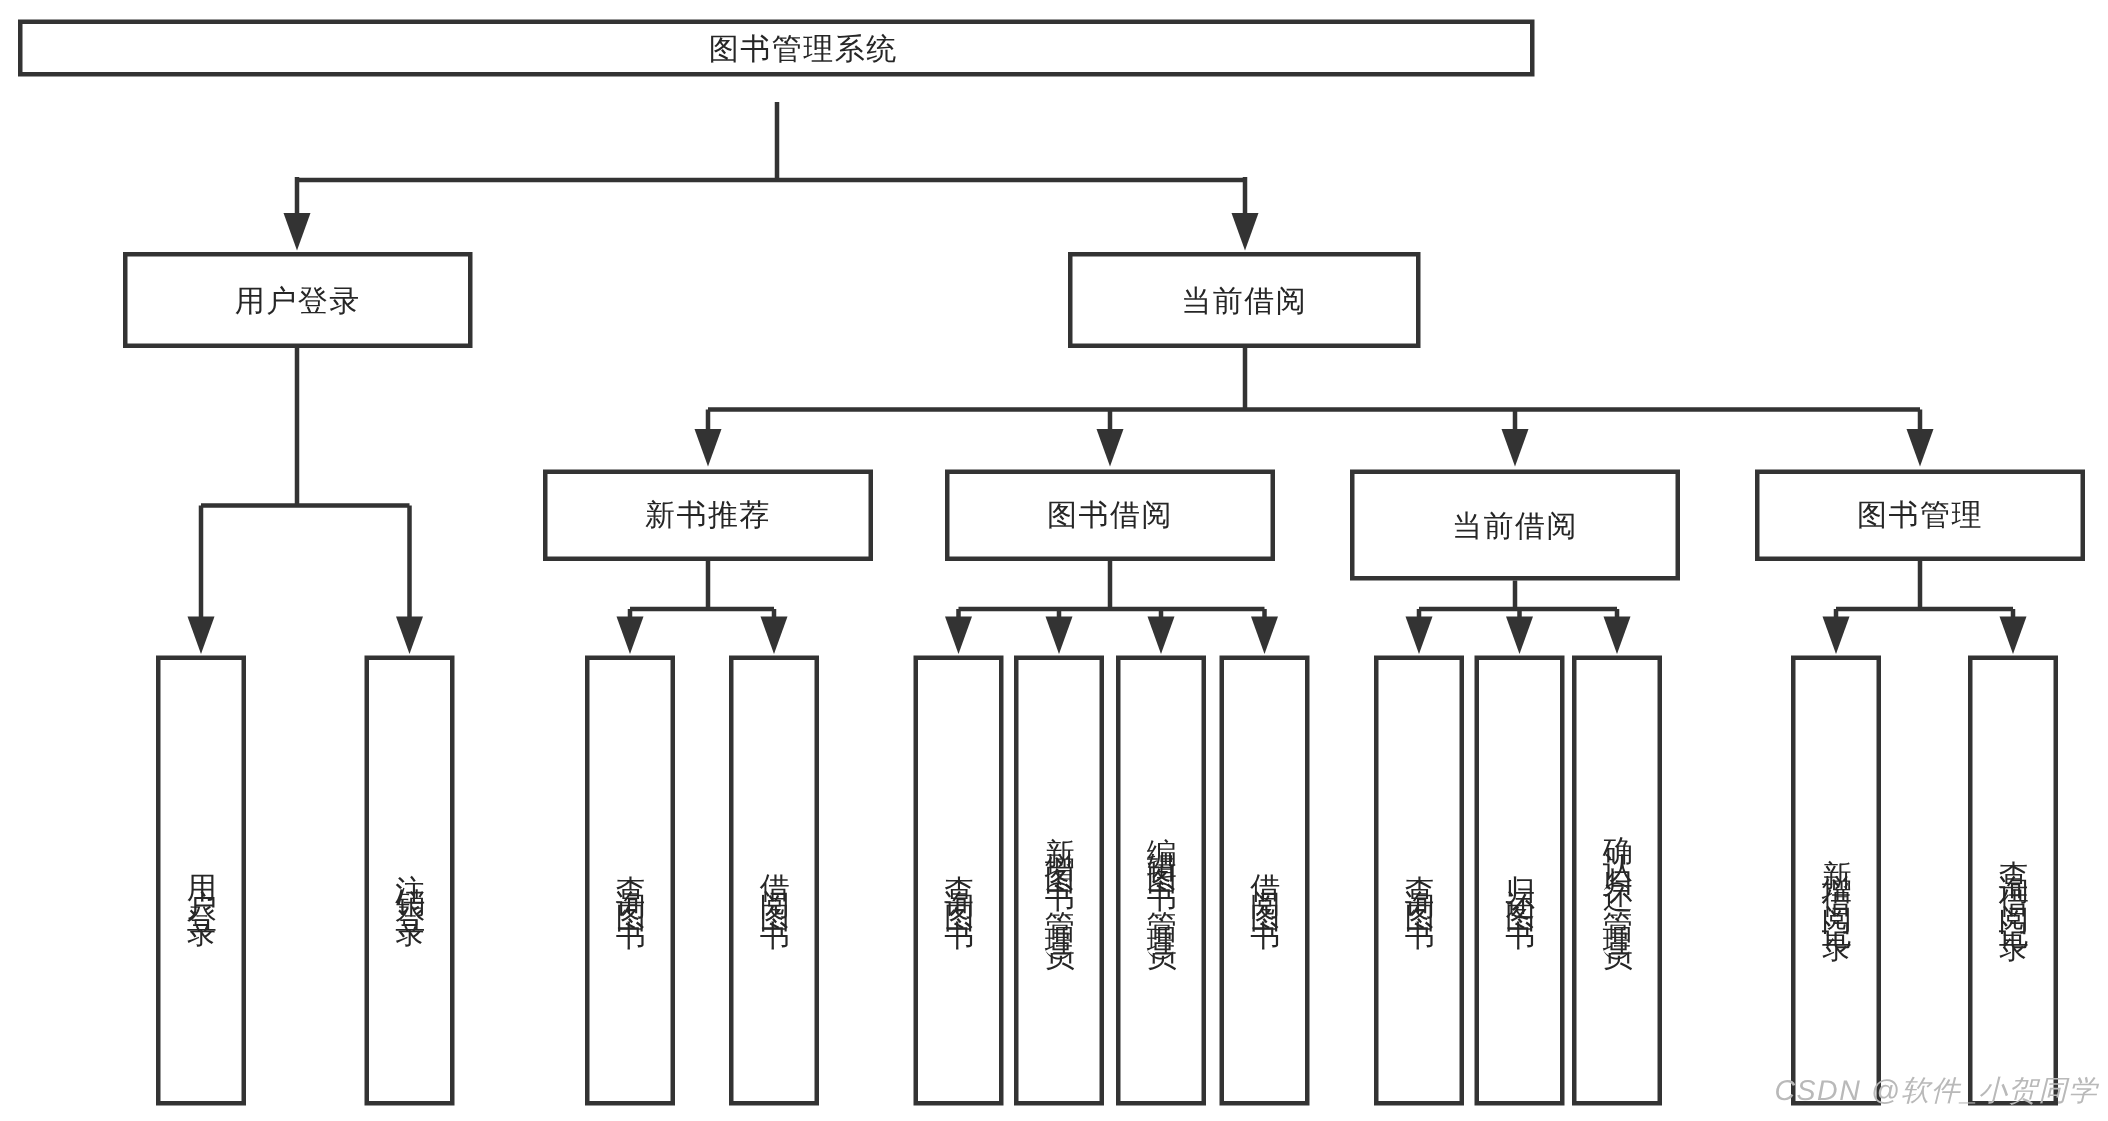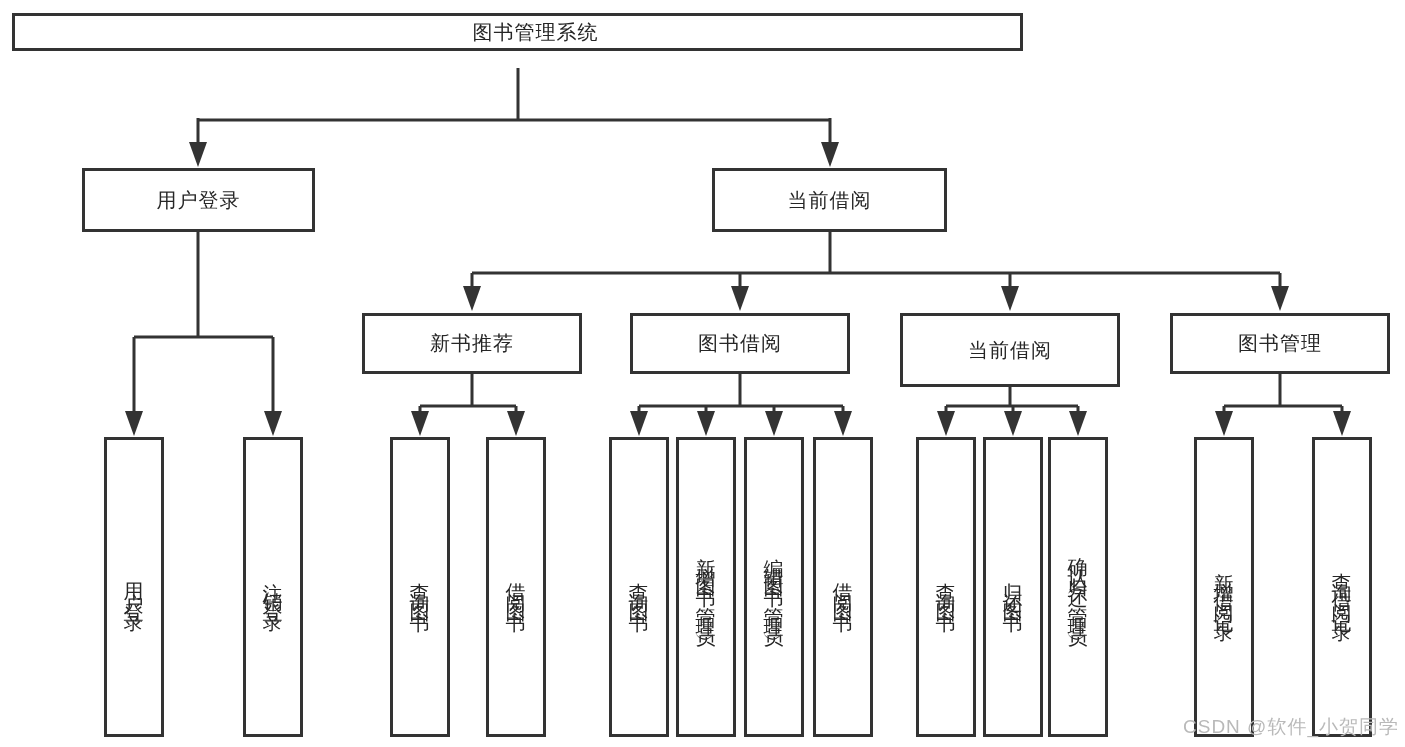--- a/index.html
+++ b/index.html
@@ -36,20 +36,21 @@
     letter-spacing:10px;
     white-space:nowrap;
   }
   .watermark{
     position:absolute;
     left:1183px;top:714px;
     font-size:19px;
     letter-spacing:1px;
     color:var(--wm);
     white-space:nowrap;
+    font-style:italic;
   }
 </style>
 </head>
 <body>
 
 <div class="canvas">
 
   <svg class="connectors" width="1405" height="747" viewBox="0 0 1405 747">
     <path fill="none" stroke="#333333" stroke-width="3" d="M518 68 V120
              M198 120 H830

